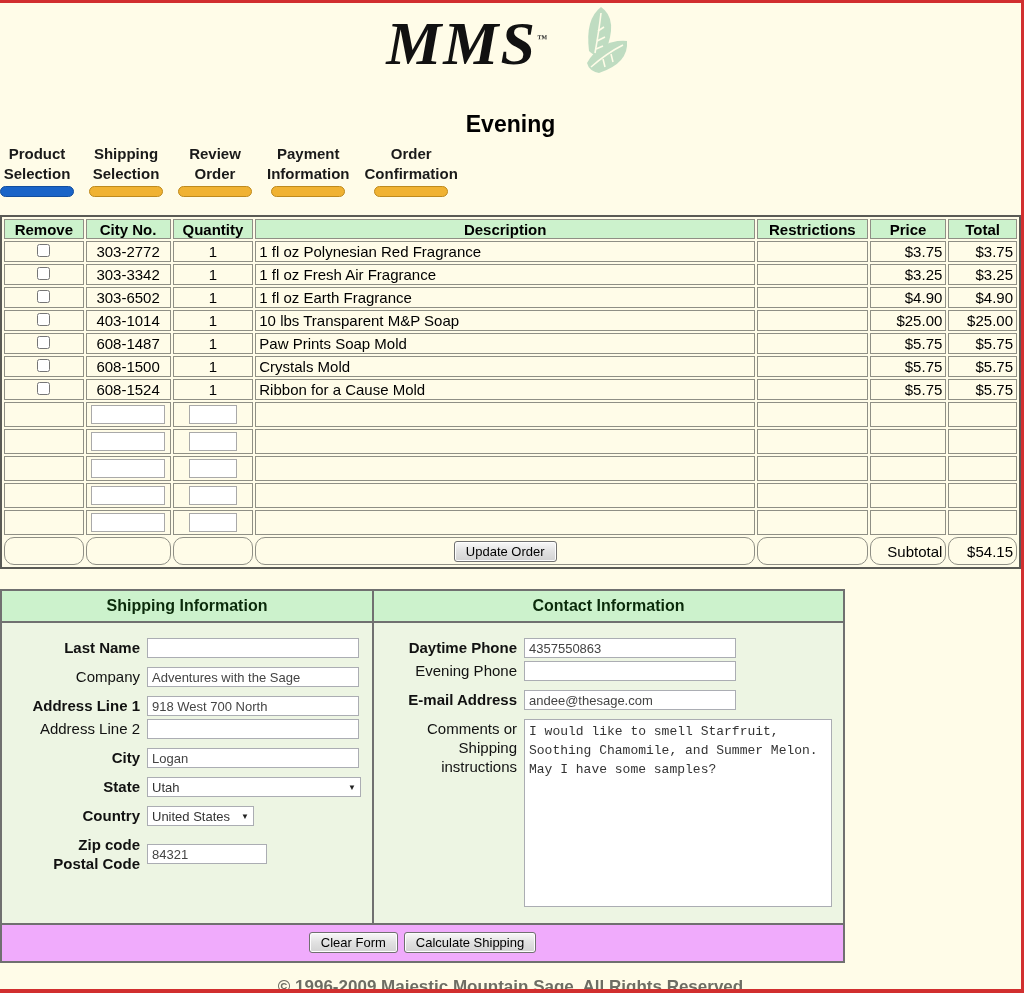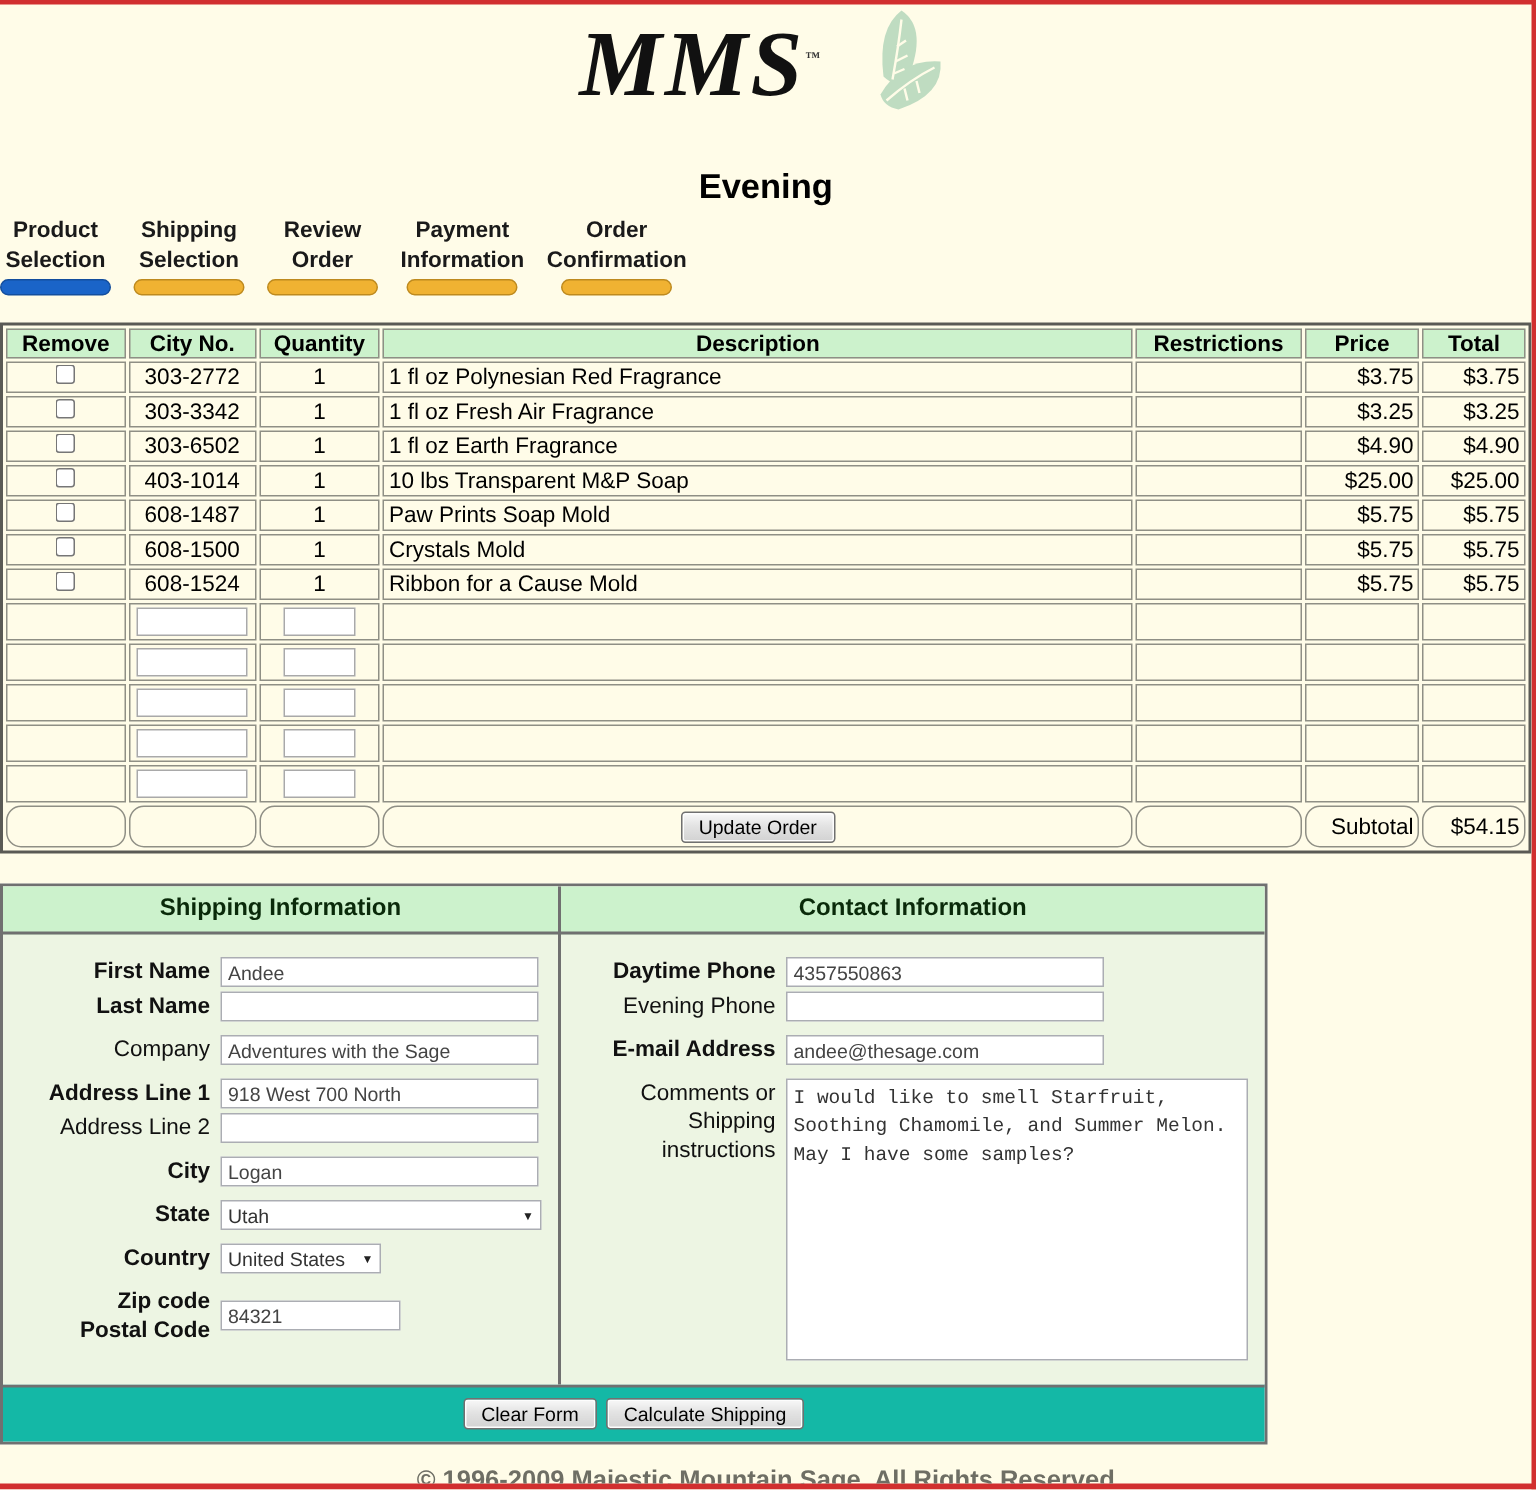--- a/index.html
+++ b/index.html
@@ -57,21 +57,21 @@
   .left .f-label { width:145px; }
   .right .f-label { width:150px; }
   .f-label.bold { font-weight:bold; }
   .text-input { border:1px solid #ABADB3; background:#fff; height:20px; font-size:13px;
     color:#444; padding:1px 4px; width:212px; font-family:"Liberation Sans",sans-serif; }
   .fake-select { border:1px solid #ABADB3; background:#fff; height:20px; font-size:13px; color:#333;
     display:flex; align-items:center; justify-content:space-between; padding:0 4px; cursor:default; }
   .fake-select .arrow { font-size:8px; color:#222; margin-left:8px; }
   .comments-area { border:1px solid #ABADB3; background:#fff; width:308px; height:188px; resize:none;
     font-family:"Liberation Mono","DejaVu Sans Mono",monospace; font-size:13px; color:#333; padding:3px 4px; line-height:1.45; }
-  .button-row { border-top:2px solid #707070; background:#14b8a6; text-align:center; padding:7px 0 8px; }
+  .button-row { border-top:2px solid #707070; background:#f0abfc; text-align:center; padding:7px 0 8px; }
   .button-row .btn { margin:0 3px; }
   
   .footer { text-align:center; font-size:17px; font-weight:bold; color:#6E6E64; margin-top:14px; }
 </style>
 </head>
 <body>
 
 <div class="page">
 
   <div class="logo-wrap">
@@ -264,24 +264,20 @@
         </tr>
       </tbody>
   </table>
 
   <div class="form-box">
     <div class="form-cols">
       <div class="form-col left">
         <div class="sec-header">Shipping Information</div>
         <div class="col-body" id="shipping-fields">
             <div class="f-row">
-              <div class="f-label bold">First Name</div>
-              <input class="text-input" type="text" value="Andee" style="">
-            </div>
-            <div class="f-row">
               <div class="f-label bold">Last Name</div>
               <input class="text-input" type="text" style="">
             </div>
             <div class="f-row gap">
               <div class="f-label">Company</div>
               <input class="text-input" type="text" value="Adventures with the Sage" style="">
             </div>
             <div class="f-row gap">
               <div class="f-label bold">Address Line 1</div>
               <input class="text-input" type="text" value="918 West 700 North" style="">

